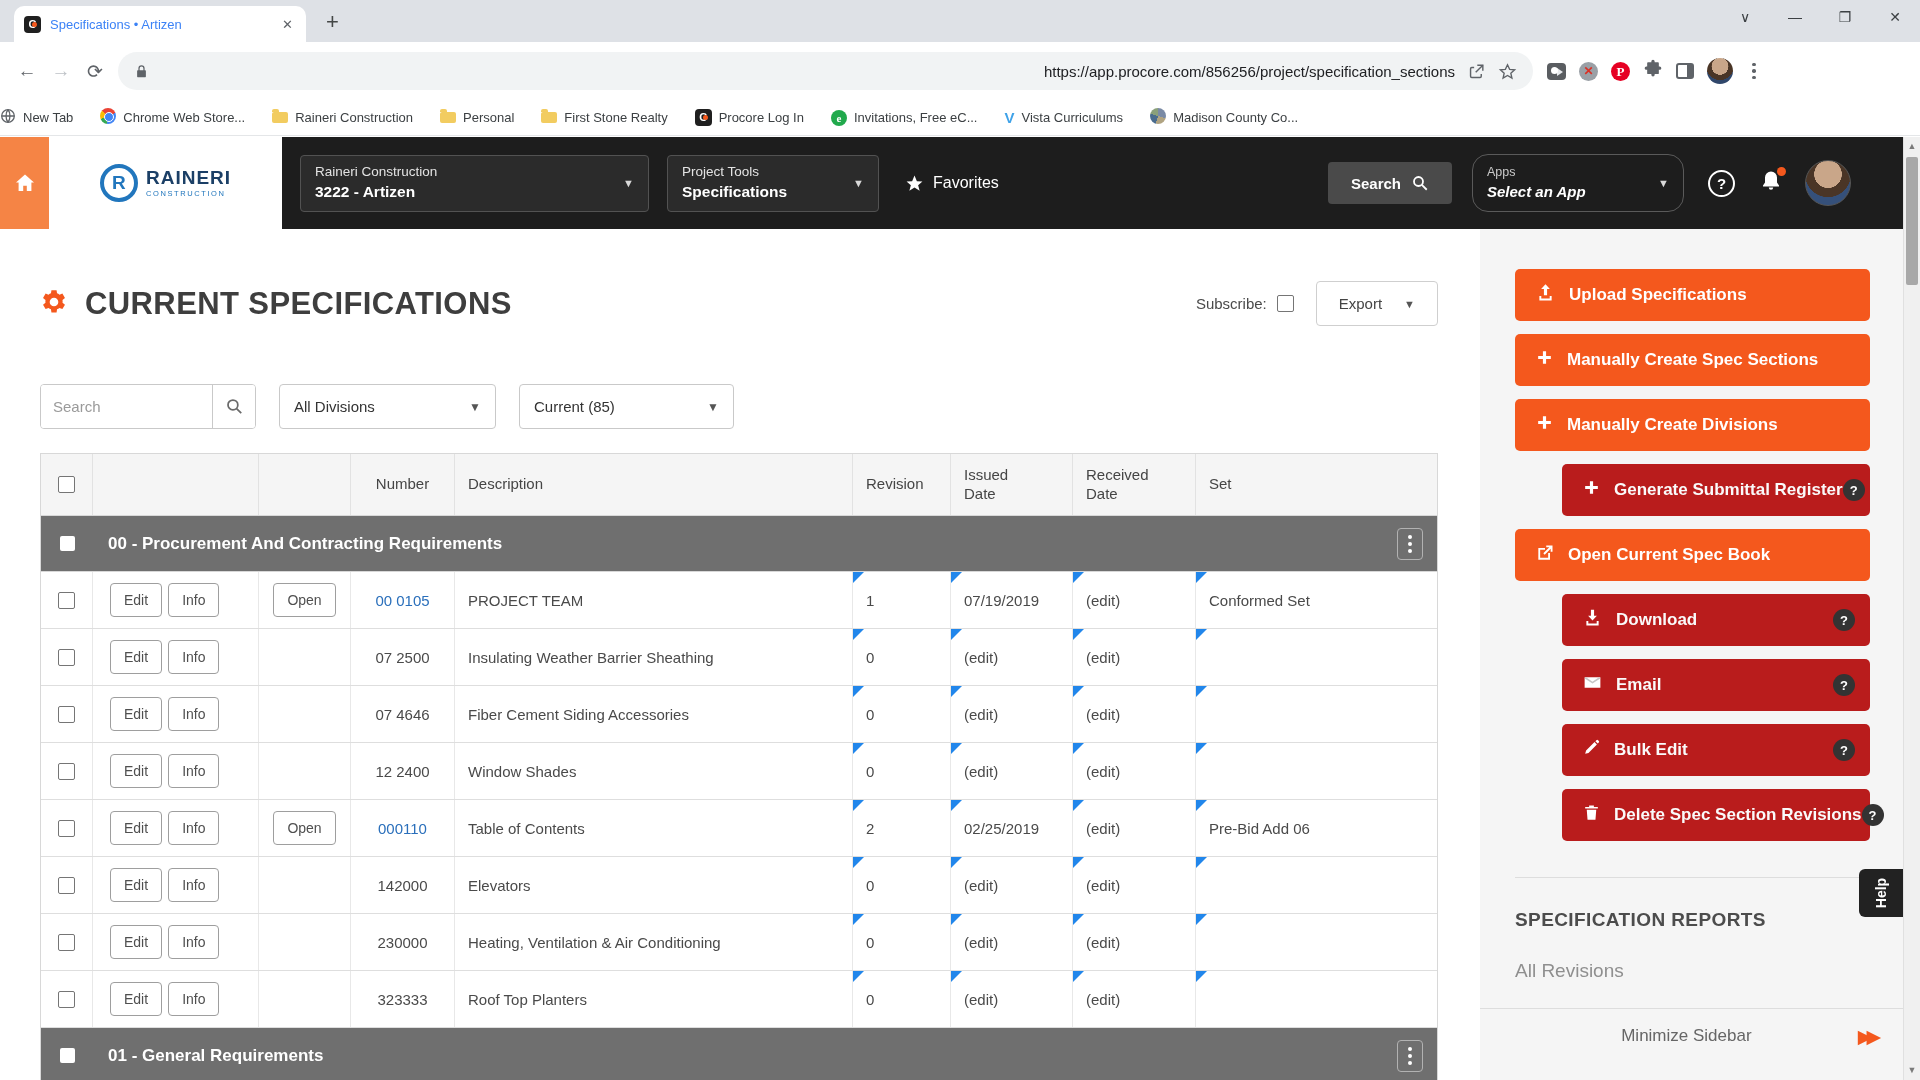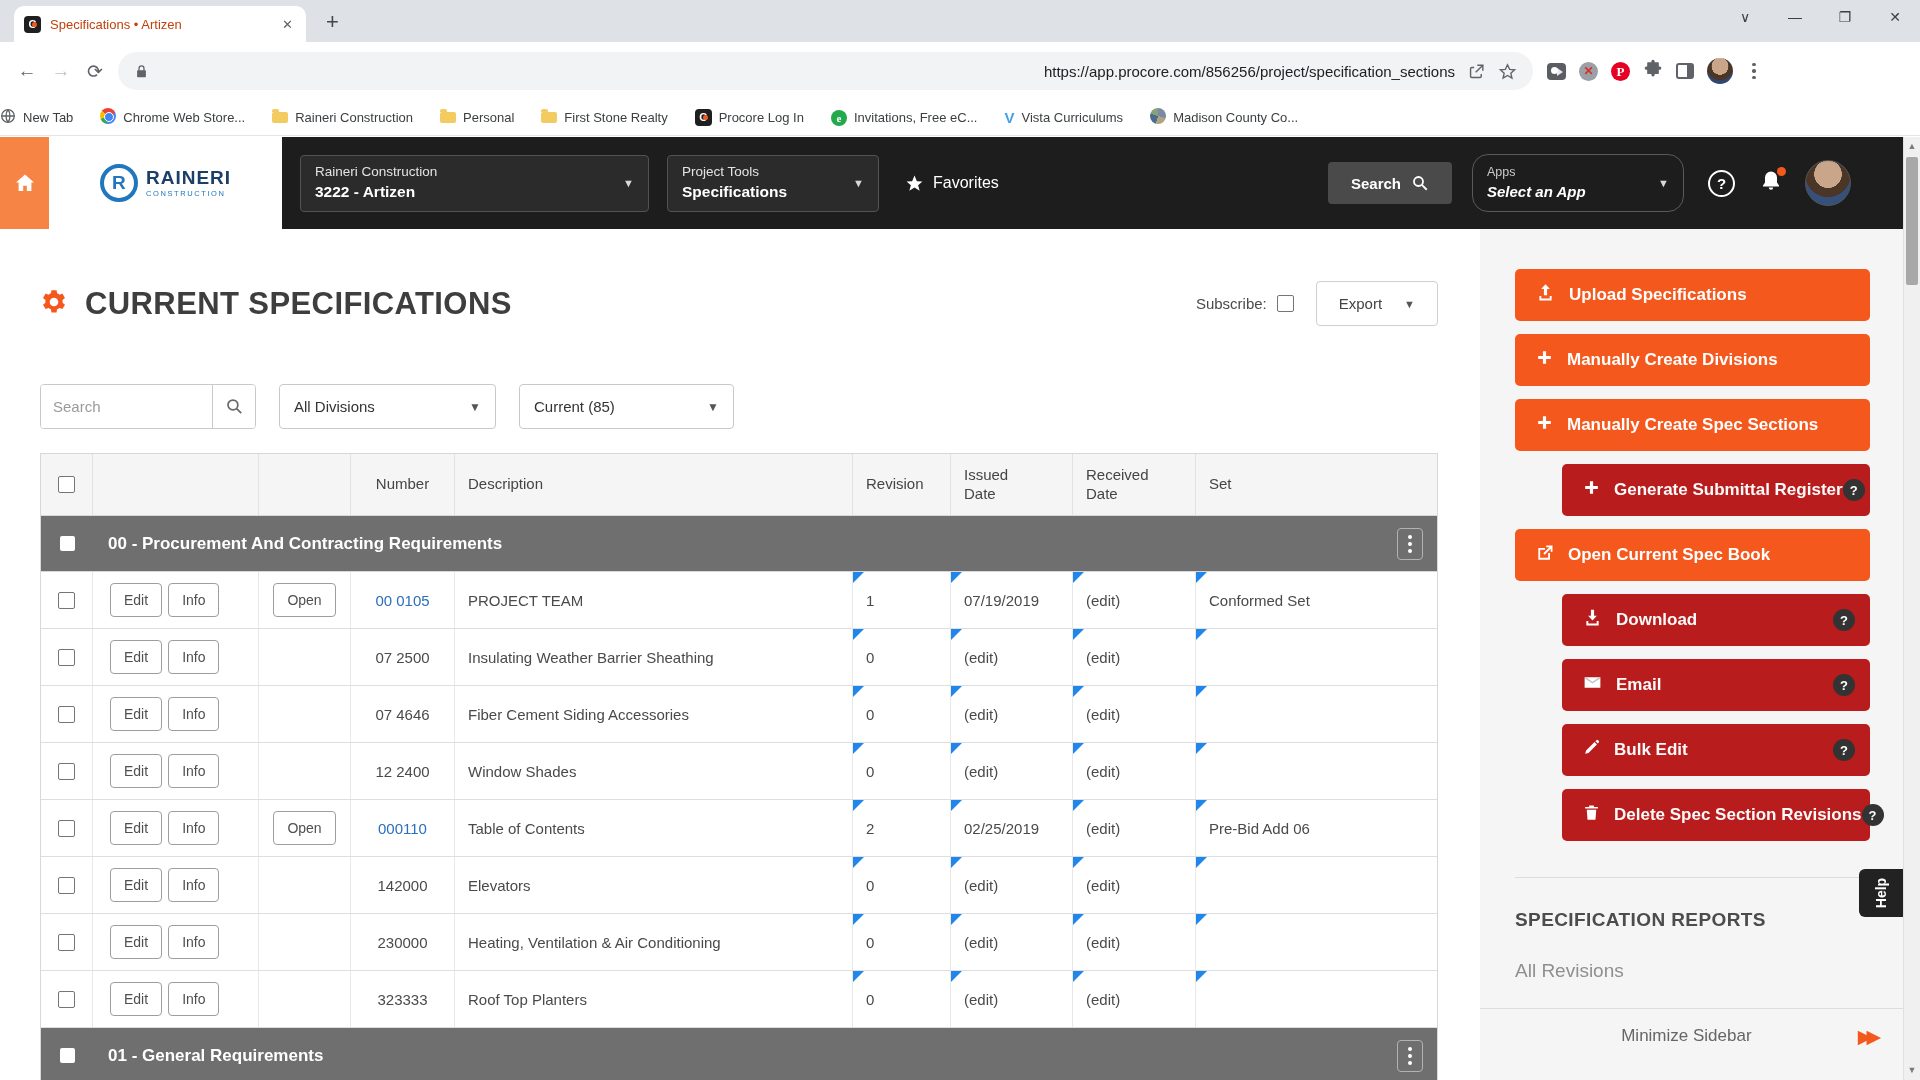--- a/index.html
+++ b/index.html
@@ -3,21 +3,21 @@
 <meta charset="utf-8">
 <style>
   * { box-sizing: border-box; margin: 0; padding: 0; }
   html,body { width:1920px; height:1080px; }
   body { font-family:"Liberation Sans", sans-serif; background:#fff; overflow:hidden; }
   .screen { position:relative; width:1920px; height:1080px; background:#fff; overflow:hidden; }
 
   
   .tabstrip { position:absolute; top:0; left:0; right:0; height:42px; background:#dee1e6; display:flex; align-items:flex-end; }
   .tab { margin-left:14px; width:292px; height:36px; background:#fff; border-radius:10px 10px 0 0; display:flex; align-items:center; padding:0 10px; gap:9px; }
-  .tab-title { flex:1; font-size:13px; color:#c2410c; white-space:nowrap; overflow:hidden; }
+  .tab-title { flex:1; font-size:13px; color:#3b82f6; white-space:nowrap; overflow:hidden; }
   .tab-close { font-size:13px; color:#5f6368; cursor:pointer; padding:0 3px; }
   .newtab-btn { font-size:22px; color:#444746; margin:0 0 6px 10px; line-height:28px; padding:0 10px; }
   .win-controls { position:absolute; right:0; top:0; height:34px; display:flex; align-items:center; }
   .win-btn { width:50px; text-align:center; font-size:14px; color:#3c4043; line-height:34px; }
   .i-procore { position:relative; display:inline-block; width:17px; height:17px; background:#1f1f1f; border-radius:4px; color:#fff; font-weight:bold; font-size:11px; text-align:center; line-height:17px; flex:none; }
   .i-procore i { position:absolute; right:4px; top:6px; width:5px; height:5px; background:#f4581d; border-radius:50%; }
 
   .toolbar { position:absolute; top:42px; left:0; right:0; height:58px; background:#fff; display:flex; align-items:center; padding:0 10px; }
   .nav-ico { width:34px; text-align:center; font-size:19px; color:#5f6368; flex:none; }
   .nav-ico.fwd { color:#bdc1c6; }
@@ -630,27 +630,27 @@
             <div class="sb-btn primary">
               <span><svg viewBox="0 0 24 24" width="21" height="21">
                   <path fill="#fff" d="M12 2.5l5 5.5h-3.2v7h-3.6V8H7zM5 21v-5h2.2v2.8h9.6V16H19v5z"></path>
                 </svg></span>
               <span class="lbl">Upload Specifications</span>
             </div>
             <div class="sb-btn primary">
               <span><svg viewBox="0 0 24 24" width="19" height="19">
                   <path fill="#fff" d="M10 4h4v6h6v4h-6v6h-4v-6H4v-4h6z"></path>
                 </svg></span>
-              <span class="lbl">Manually Create Divisions</span>
+              <span class="lbl">Manually Create Spec Sections</span>
             </div>
             <div class="sb-btn primary">
               <span><svg viewBox="0 0 24 24" width="19" height="19">
                   <path fill="#fff" d="M10 4h4v6h6v4h-6v6h-4v-6H4v-4h6z"></path>
                 </svg></span>
-              <span class="lbl">Manually Create Spec Sections</span>
+              <span class="lbl">Manually Create Divisions</span>
             </div>
             <div class="sb-btn disabled">
               <span><svg viewBox="0 0 24 24" width="19" height="19">
                   <path fill="#fff" d="M10 4h4v6h6v4h-6v6h-4v-6H4v-4h6z"></path>
                 </svg></span>
               <span class="lbl">Generate Submittal Register</span>
               <span class="q-badge">?</span>
             </div>
             <div class="sb-btn primary">
               <span><svg viewBox="0 0 24 24" width="20" height="20">

